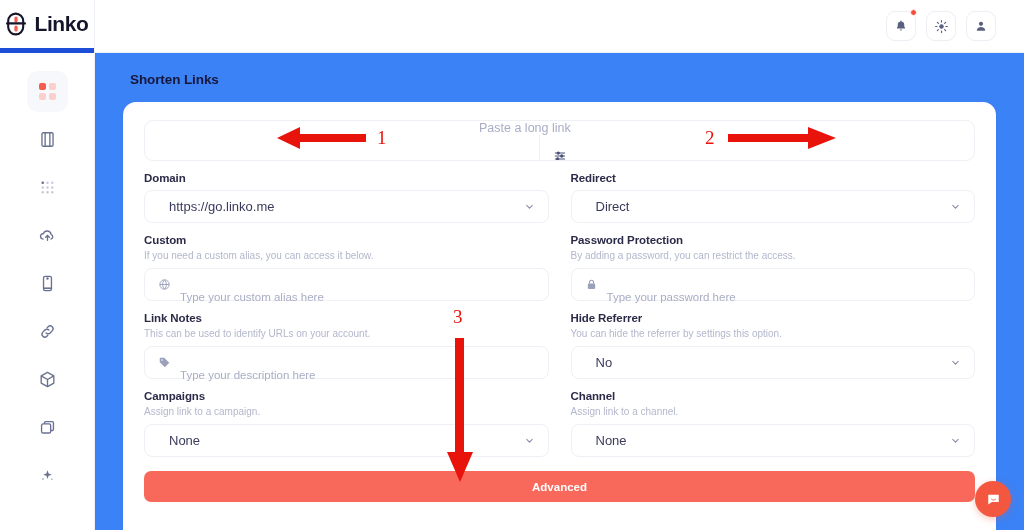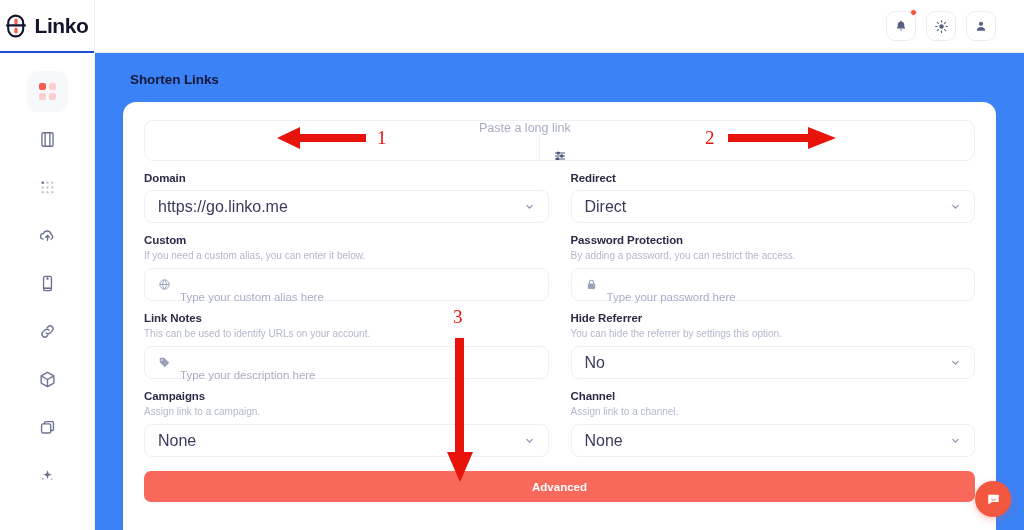--- a/index.html
+++ b/index.html
@@ -16,21 +16,21 @@
     width: 95px; height: 530px;
     background: #ffffff;
     border-right: 1px solid #eef0f5;
     display: flex; flex-direction: column; align-items: center;
     flex: 0 0 95px;
   }
   .logo-wrap {
     height: 53px; width: 100%;
     display: flex; align-items: center; justify-content: center;
     gap: 9px;
-    border-bottom: 2px solid #1d4ed8;
+    border-bottom: 5px solid #1d4ed8;
   }
   .logo-mark { width: 20px; height: 24px; display: block; }
   .logo-text {
     font-size: 21px; font-weight: 700; letter-spacing: -0.4px;
     color: #14142b;
   }
   .nav { margin-top: 18px; width: 100%; display: flex; flex-direction: column; align-items: center; }
   .nav-item {
     width: 41px; height: 41px; margin-bottom: 7px;
     border-radius: 11px;
@@ -120,21 +120,21 @@
   .f-label {
     font-size: 11.5px; font-weight: 700; color: #2b2b48;
     letter-spacing: -0.1px; margin-bottom: 6px;
   }
   .f-hint { font-size: 10px; color: #b3b7cb; margin: -2px 0 7px 0; }
   .ctl {
     height: 33px; border: 1px solid #eef0f5; border-radius: 8px;
     background: #fff; display: flex; align-items: center;
     padding: 0 13px; gap: 9px; cursor: pointer;
   }
-  .ctl .val { font-size: 16px; color: #3a3a5c; flex: 1 1 auto; }
+  .ctl .val { font-size: 13px; color: #3a3a5c; flex: 1 1 auto; margin-left: 11px; }
   .ctl .ph  { font-size: 11.5px; color: #a9adc4; flex: 1 1 auto; margin-top: 24px; }
   .ctl .lead { width: 13px; height: 13px; flex: 0 0 13px; display:block; }
   .chev { width: 11px; height: 11px; flex: 0 0 11px; }
 
   .advanced-btn {
     margin-top: 14px; height: 31px; width: 100%;
     background: #f9695b; color: #fff; border: 0; border-radius: 7px;
     font-size: 11.5px; font-weight: 600; cursor: pointer;
     font-family: "Liberation Sans", sans-serif;
   }
@@ -320,21 +320,21 @@
             <div class="ctl">
               <span class="val">Direct</span>
               <svg class="chev" viewBox="0 0 24 24" fill="none" stroke="#8b90ab" stroke-width="2.4" stroke-linecap="round">
                   <path d="M6 9.5 12 15.5 18 9.5"></path>
                 </svg>
             </div>
           </div>
 
           <div class="field">
             <div class="f-label">Custom</div>
-            <div class="f-hint">If you need a custom alias, you can enter it below.</div>
+            <div class="f-hint">If you need a custom alias, you can access it below.</div>
             <div class="ctl">
               <svg class="lead" viewBox="0 0 24 24" fill="none" stroke="#9ca1ba" stroke-width="1.8">
                 <circle cx="12" cy="12" r="8.6"></circle>
                   <path d="M3.4 12h17.2M12 3.4c2.4 2.4 3.4 5.4 3.4 8.6s-1 6.2-3.4 8.6c-2.4-2.4-3.4-5.4-3.4-8.6S9.6 5.8 12 3.4z"></path>
               </svg>
               <span class="ph">Type your custom alias here</span>
             </div>
           </div>
 
           <div class="field">

